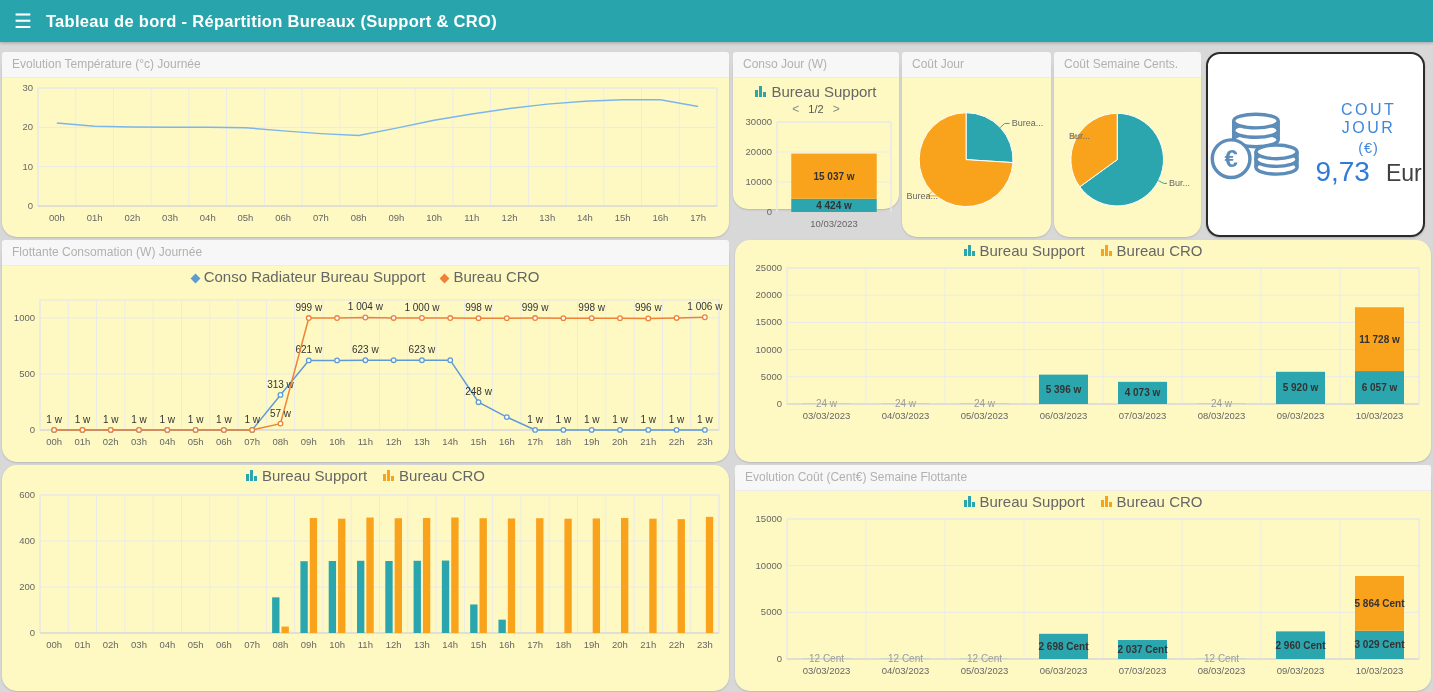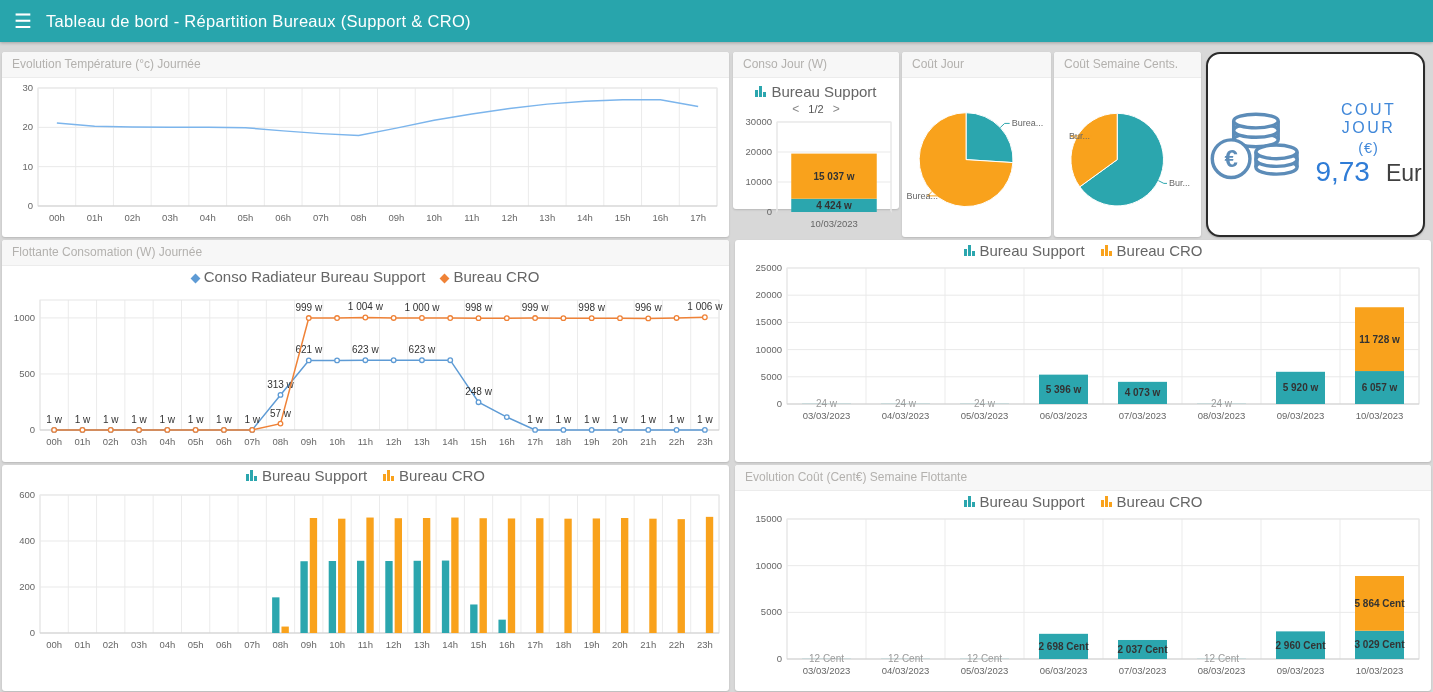--- a/index.html
+++ b/index.html
@@ -1,22 +1,22 @@
 <!DOCTYPE html>
 <html><head>
 <meta charset="utf-8">
 <style>
   html,body{margin:0;padding:0}
   body{width:1433px;height:692px;overflow:hidden;background:#d8d8d8;
        font-family:"Liberation Sans",sans-serif;position:relative}
   .topbar{position:absolute;left:0;top:0;width:1433px;height:42px;background:#28a5ac;
           color:#fff;display:flex;align-items:center;box-shadow:0 1px 3px rgba(0,0,0,.25);z-index:5}
   .burger{font-size:20px;margin:0 14px;cursor:pointer;line-height:1}
-  .apptitle{font-size:16.5px;font-weight:400;letter-spacing:.3px}
-  .panel{position:absolute;background:#ffffff;border-radius:3px;box-shadow:0 1px 2px rgba(0,0,0,.15)}
+  .apptitle{font-size:16.5px;font-weight:700;letter-spacing:.3px}
+  .panel{position:absolute;background:#fef9c3;border-radius:15px;box-shadow:0 1px 2px rgba(0,0,0,.15)}
   .phead{height:25px;background:#f7f7f7;border-bottom:1px solid #ececec;color:#b3b1ae;
          font-size:12px;line-height:25px;padding:0 10px;border-radius:3px 3px 0 0;
          white-space:nowrap;overflow:hidden}
   .pbody{position:relative}
   .legend{display:flex;justify-content:center;align-items:center;gap:16px;height:20px;
           font-size:15px;color:#666;white-space:nowrap}
   .diamond{width:7px;height:7px;transform:rotate(45deg);display:inline-block;margin-right:5px}
   .bars-icon{display:inline-flex;align-items:flex-end;gap:1px;margin-right:5px;height:11px}
   .bars-icon i{width:3px;background:currentColor;display:block}
   .bars-icon i:nth-child(1){height:7px}.bars-icon i:nth-child(2){height:11px}.bars-icon i:nth-child(3){height:5px}

